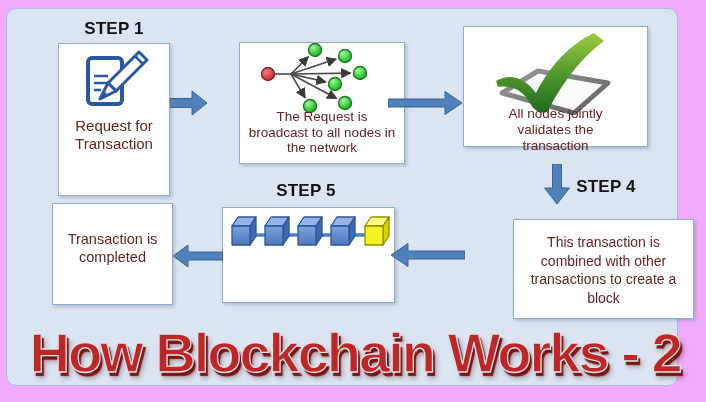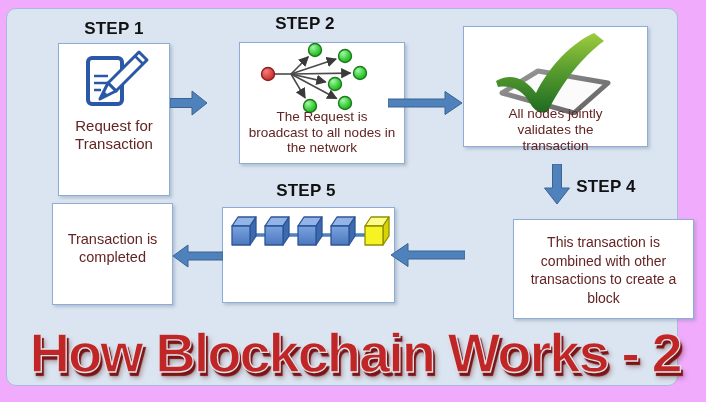--- a/index.html
+++ b/index.html
@@ -45,21 +45,20 @@
   .t6{top:27px;width:104px;font-size:14.5px;line-height:17.5px;}
 </style>
 </head>
 <body>
 
 <div class="canvas">
 
   <div class="frame"></div>
 
   <div class="step-label" style="left:54px;top:19px;width:120px;">STEP 1</div>
-  <div class="step-label" style="left:245px;top:14px;width:120px;">STEP 2</div>
   <div class="step-label" style="left:568px;top:177px;width:76px;">STEP 4</div>
   <div class="step-label" style="left:246px;top:181px;width:120px;">STEP 5</div>
   <div class="step-label" style="left:53px;top:173px;width:120px;">STEP 6</div>
 
   <div class="box" style="left:58px;top:43px;width:112px;height:153px;">
     <svg class="icon" style="left:22px;top:5px;" width="72" height="64" viewBox="0 0 72 64">
       <rect x="7" y="9" width="34" height="46" rx="4" fill="#ffffff" stroke="#2a58a6" stroke-width="4"></rect>
       <line x1="13" y1="27" x2="27" y2="27" stroke="#2a58a6" stroke-width="2.5"></line>
       <line x1="13" y1="34" x2="27" y2="34" stroke="#2a58a6" stroke-width="2.5"></line>
       <line x1="13" y1="41" x2="20" y2="41" stroke="#2a58a6" stroke-width="2.5"></line>

